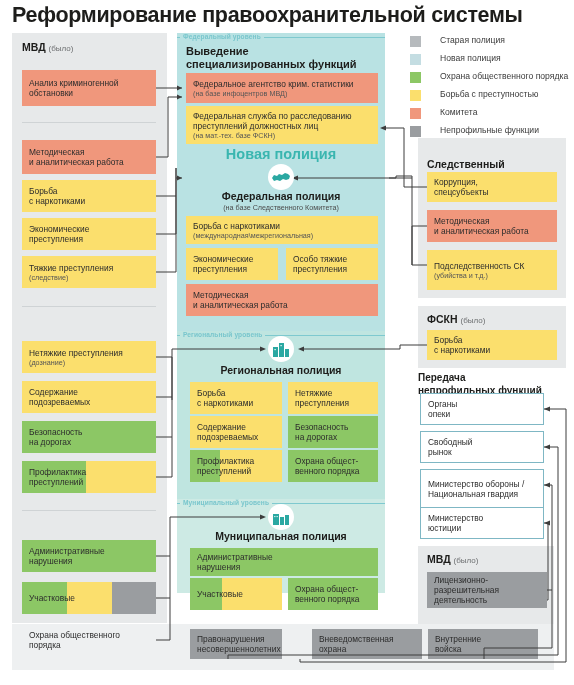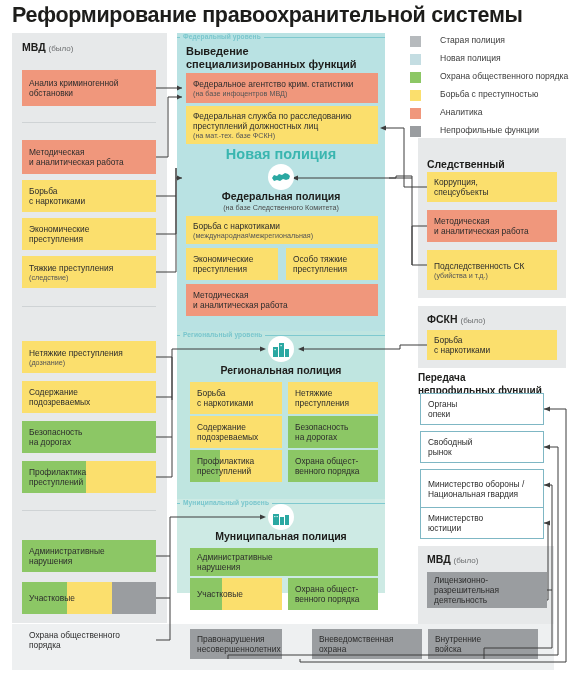--- a/index.html
+++ b/index.html
@@ -304,21 +304,21 @@
     <div class="legend-row">
       <span class="legend-sw" style="background:#8cc765;"></span>
       <span class="legend-tx">Охрана общественного порядка</span>
     </div>
     <div class="legend-row">
       <span class="legend-sw" style="background:#fbdf6d;"></span>
       <span class="legend-tx">Борьба с преступностью</span>
     </div>
     <div class="legend-row">
       <span class="legend-sw" style="background:#f0977c;"></span>
-      <span class="legend-tx">Аналитика</span>
+      <span class="legend-tx">Комитета</span>
     </div>
     <div class="legend-row">
       <span class="legend-sw" style="background:#9a9da0;"></span>
       <span class="legend-tx">Непрофильные функции</span>
     </div>
   </div>
 
   <div class="panel" style="left:418px;top:138px;width:148px;height:160px;"></div>
   <div class="panel-head" style="left:427px;top:146px;width:132px;white-space:pre-line;">
     <span>Следственный

